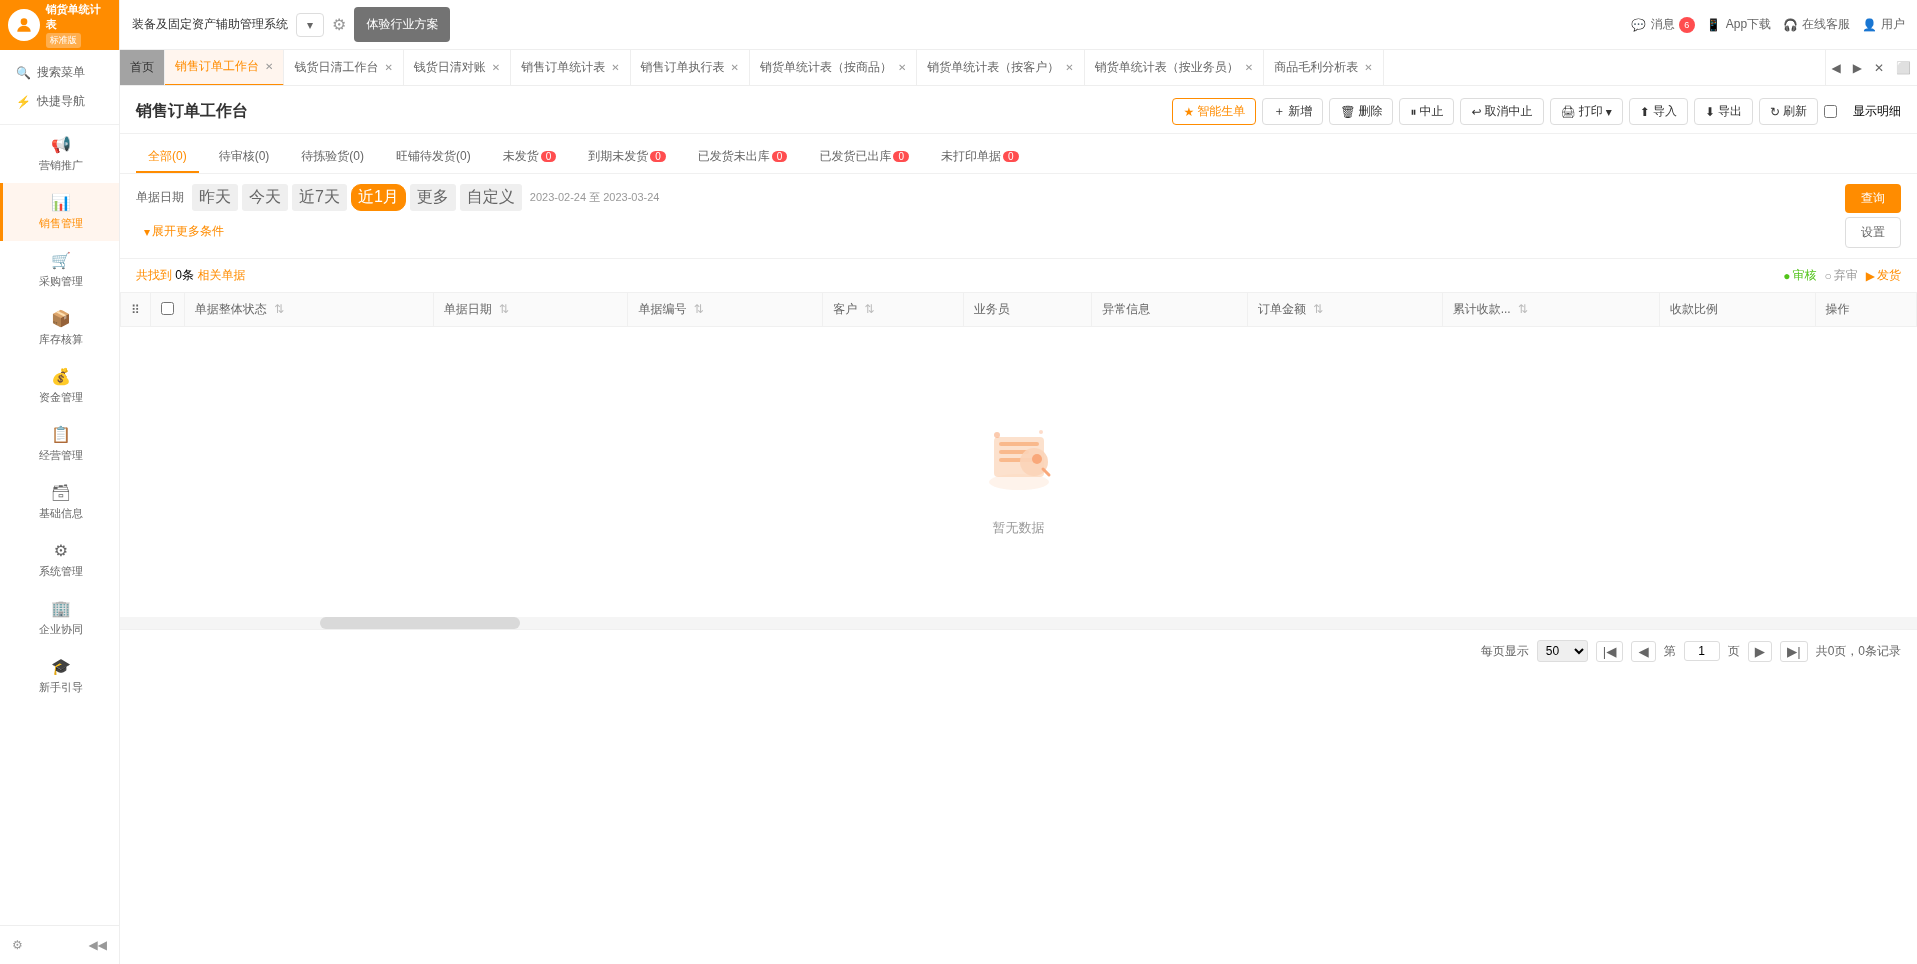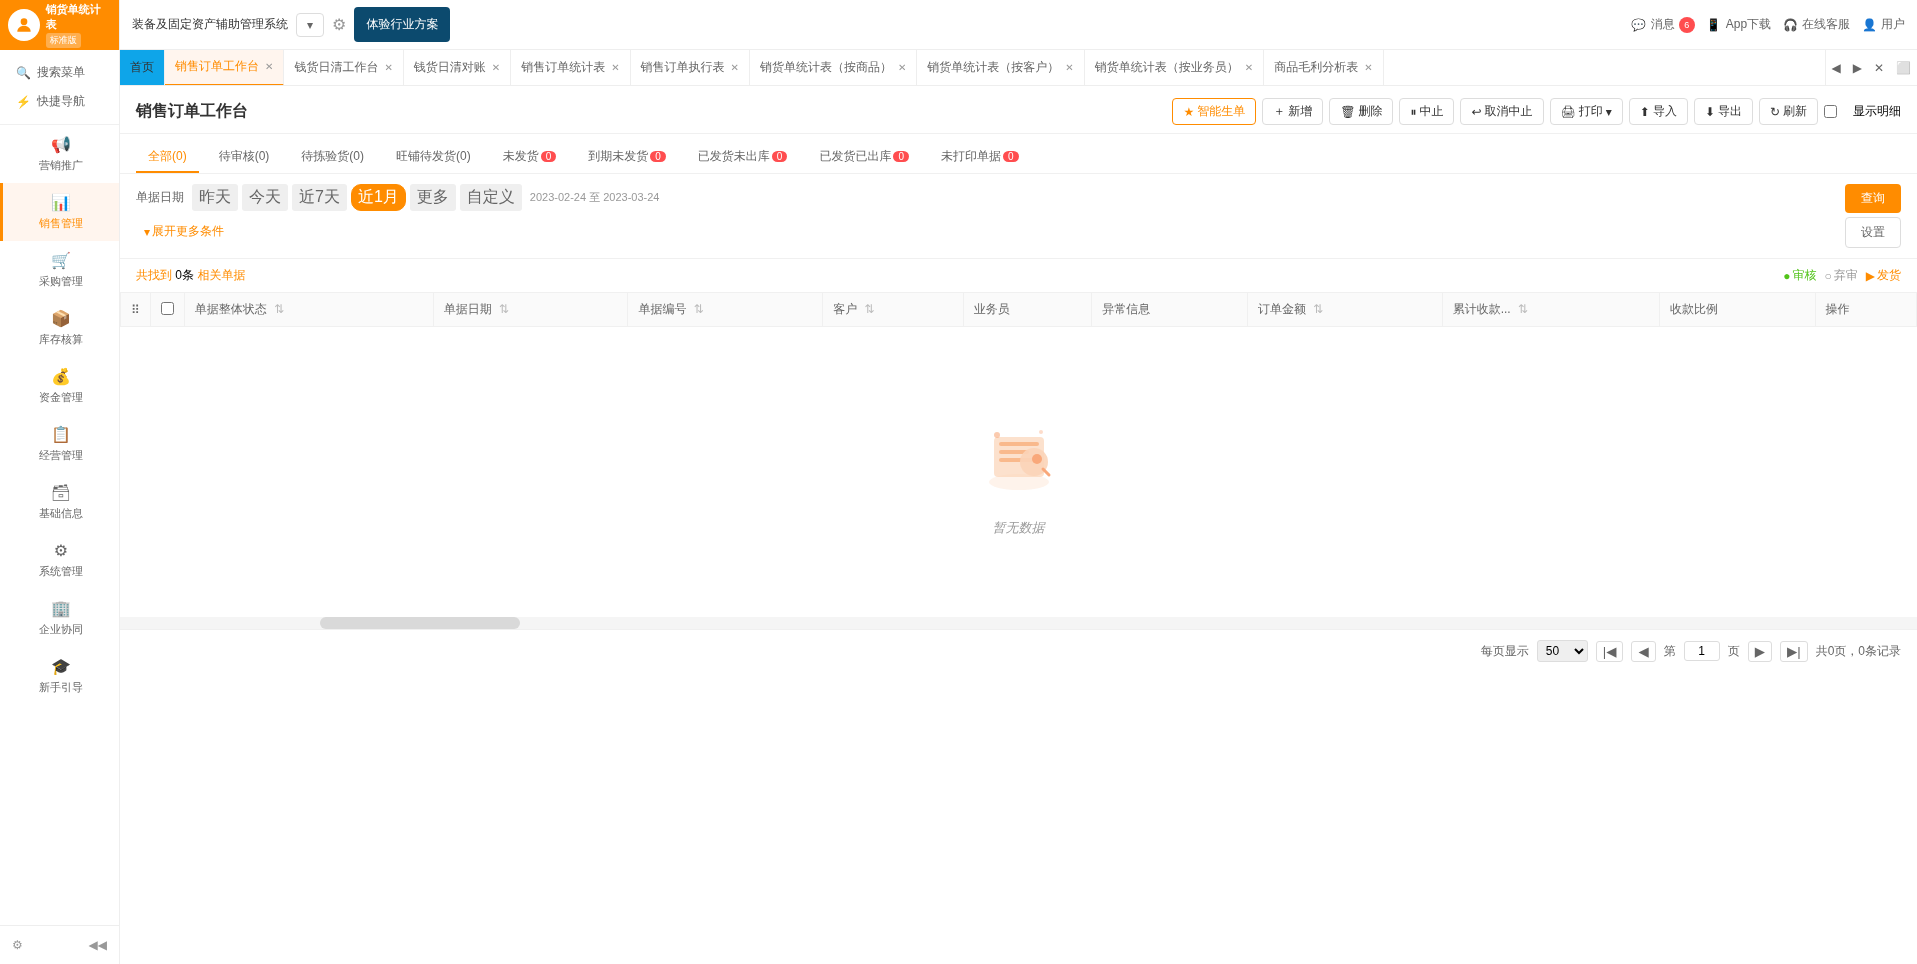--- a/index.html
+++ b/index.html
@@ -23,29 +23,29 @@
 
     
     .main { flex: 1; display: flex; flex-direction: column; overflow: hidden; }
 
     
     .topbar { height: 50px; background: white; border-bottom: 1px solid #eee; display: flex; align-items: center; padding: 0 12px; gap: 8px; justify-content: space-between; }
     .topbar-left { display: flex; align-items: center; gap: 8px; }
     .topbar-title { font-size: 12px; color: #333; }
     .topbar-system-btn { background: none; border: 1px solid #ddd; padding: 4px 10px; border-radius: 4px; cursor: pointer; font-size: 12px; color: #666; display: flex; align-items: center; gap: 4px; }
     .topbar-settings { color: #999; cursor: pointer; font-size: 16px; }
-    .topbar-industry { background: #0c4a6e; color: white; border: none; padding: 9px 12px; border-radius: 4px; cursor: pointer; font-size: 12px; }
+    .topbar-industry { background: #737373; color: white; border: none; padding: 9px 12px; border-radius: 4px; cursor: pointer; font-size: 12px; }
     .topbar-right { display: flex; align-items: center; gap: 12px; color: #666; font-size: 12px; }
     .topbar-right-item { display: flex; align-items: center; gap: 4px; cursor: pointer; }
     .badge-num { background: #ff4d4f; color: white; border-radius: 50%; width: 16px; height: 16px; font-size: 9px; display: flex; align-items: center; justify-content: center; }
 
     
     .tabbar { height: 36px; background: white; border-bottom: 1px solid #eee; display: flex; align-items: center; overflow: hidden; }
     .tab-item { height: 36px; padding: 0 10px; display: flex; align-items: center; gap: 4px; border-right: 1px solid #eee; cursor: pointer; font-size: 12px; color: #666; white-space: nowrap; flex-shrink: 0; }
-    .tab-item.home { background: #0ea5e9; color: #333; }
+    .tab-item.home { background: #a3a3a3; color: #333; }
     .tab-item.active { background: #fff5ee; color: #ff8c00; border-bottom: 2px solid #ff8c00; }
     .tab-item .tab-close { color: #999; font-size: 10px; cursor: pointer; margin-left: 2px; }
     .tab-nav-btns { display: flex; align-items: center; margin-left: auto; border-left: 1px solid #eee; }
     .tab-nav-btn { padding: 0 6px; height: 36px; display: flex; align-items: center; cursor: pointer; color: #666; font-size: 12px; }
 
     
     .content { flex: 1; overflow: auto; background: #f0f2f5; }
     .content-inner { background: white; margin: 0; padding: 0; min-height: 100%; }
 
     
@@ -82,21 +82,21 @@
     .table-count { font-size: 12px; color: #666; }
     .table-count span { color: #ff8c00; }
     .table-actions-right { display: flex; gap: 8px; }
     .action-link { color: #ff8c00; cursor: pointer; font-size: 12px; display: flex; align-items: center; gap: 2px; }
     .action-link.audit { color: #52c41a; }
     .action-link.revoke { color: #999; }
 
     
     .data-table { width: 100%; border-collapse: collapse; }
     .data-table th { background: #fafafa; border: 1px solid #f0f0f0; padding: 8px 10px; font-size: 12px; font-weight: normal; color: #666; text-align: left; white-space: nowrap; }
-    .data-table td { border: 1px solid #f0f0f0; padding: 8px 10px; font-size: 12px; color: #333; font-style: italic; }
+    .data-table td { border: 1px solid #f0f0f0; padding: 8px 10px; font-size: 12px; color: #333; }
     .data-table th .sort-icon { margin-left: 4px; color: #bbb; }
 
     
     .empty-state { display: flex; flex-direction: column; align-items: center; justify-content: center; padding: 80px 0; }
     .empty-icon { width: 100px; height: 100px; margin-bottom: 12px; }
     .empty-text { color: #999; font-size: 13px; }
 
     
     .pagination { padding: 10px 16px; display: flex; align-items: center; justify-content: flex-end; gap: 8px; border-top: 1px solid #f0f0f0; font-size: 12px; color: #666; }
     .pagination-select { border: 1px solid #ddd; border-radius: 3px; padding: 2px 4px; font-size: 12px; }

